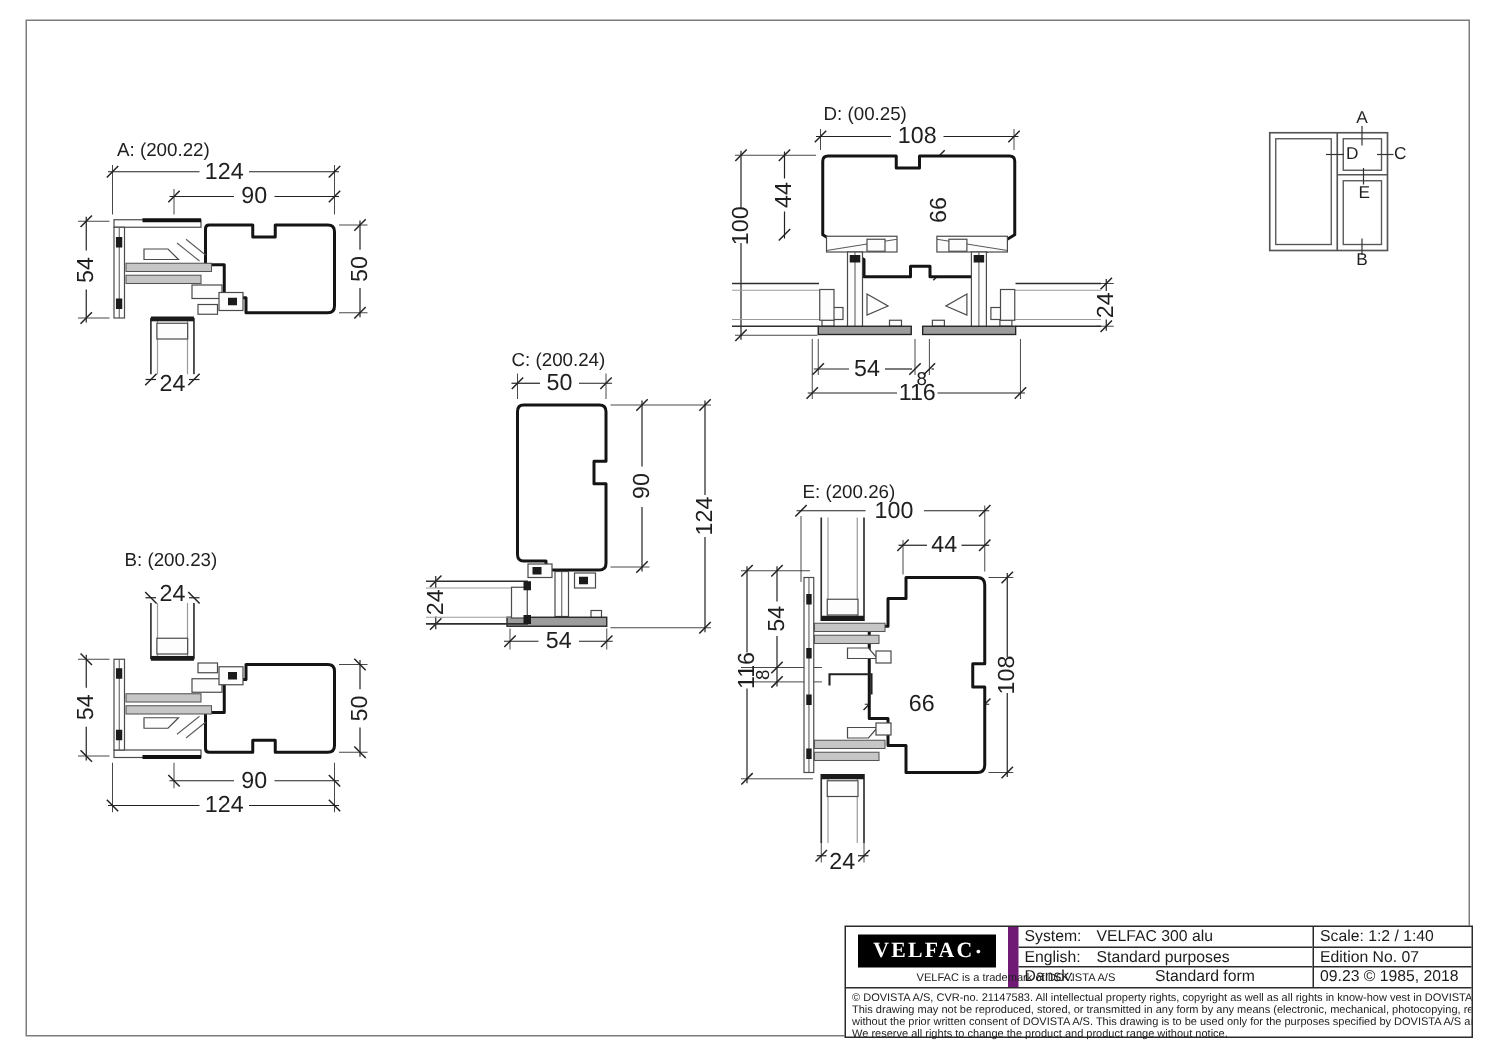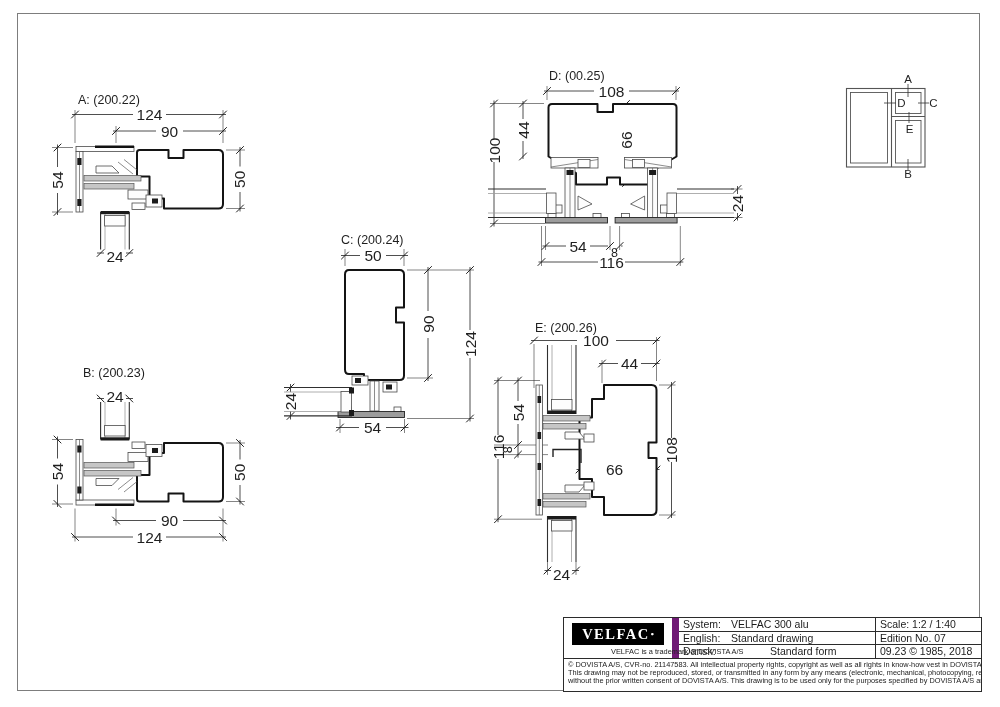--- a/index.html
+++ b/index.html
@@ -370,21 +370,21 @@
         </div>
       <div class="tb-tm">VELFAC is a trademark of DOVISTA A/S</div>
     </div>
     <div class="tb-mid">
       <div class="tb-row">
         <span class="lbl">System:</span>
         <span>VELFAC 300 alu</span>
       </div>
       <div class="tb-row">
         <span class="lbl">English:</span>
-        <span>Standard drawing</span>
+        <span>Standard purposes</span>
       </div>
       <div class="tb-row">
         <span class="lbl">Dansk:</span>
         <span>Standard form</span>
       </div>
     </div>
     <div class="tb-right">
       <div class="tb-row">
           <span>Scale: 1:2 / 1:40</span>
         </div>
@@ -393,14 +393,15 @@
         </div>
       <div class="tb-row">
           <span>09.23 © 1985, 2018</span>
         </div>
     </div>
   </div>
   <div class="tb-cr">
     <div>© DOVISTA A/S, CVR-no. 21147583. All intellectual property rights, copyright as well as all rights in know-how vest in DOVISTA A/S.</div>
     <div>This drawing may not be reproduced, stored, or transmitted in any form by any means (electronic, mechanical, photocopying, recording or otherwise)</div>
     <div>without the prior written consent of DOVISTA A/S. This drawing is to be used only for the purposes specified by DOVISTA A/S and for no other purpose.</div>
+    <div>We reserve all rights to change the product and product range without notice.</div>
   </div>
 </div>
 
 </body></html>

